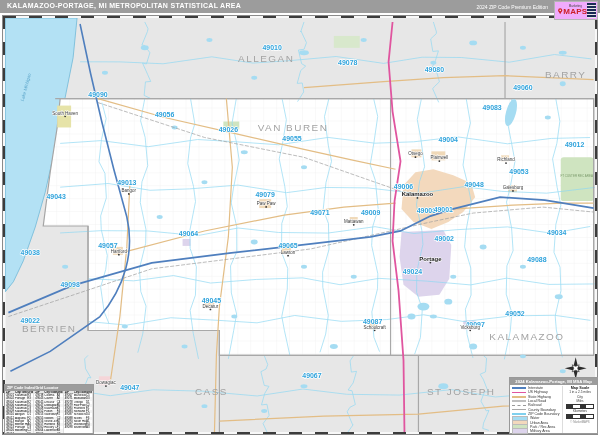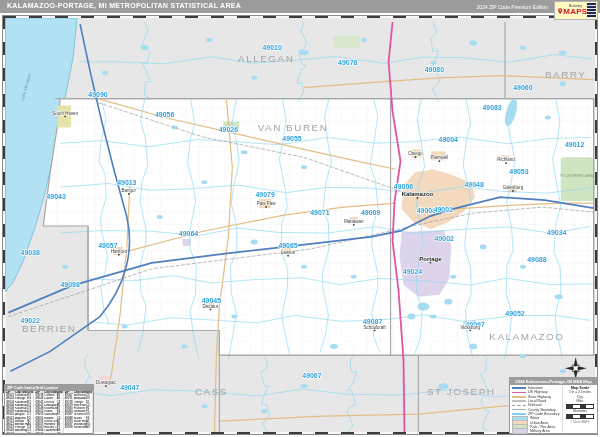--- a/index.html
+++ b/index.html
@@ -3,21 +3,21 @@
 <meta charset="utf-8">
 <style>
   html,body{margin:0;padding:0;}
   body{width:600px;height:437px;position:relative;overflow:hidden;background:#fff;
        font-family:"Liberation Sans",sans-serif;}
   
   .header{position:absolute;left:0;top:0;width:600px;height:13px;background:#9c9c9c;}
   .header-title{position:absolute;left:7px;top:2px;font-size:7px;font-weight:bold;
       color:#fff;letter-spacing:.3px;white-space:nowrap;}
   .header-edition{position:absolute;right:52px;top:4px;font-size:5px;color:#fff;white-space:nowrap;}
-  .logo{position:absolute;left:554px;top:1px;width:44px;height:19px;background:#fef9c3;
+  .logo{position:absolute;left:554px;top:1px;width:44px;height:19px;background:#f0abfc;
       border:1px solid #b5b5b5;box-sizing:border-box;display:flex;align-items:center;z-index:30;}
   .logo-main{flex:1;display:flex;flex-direction:column;align-items:center;line-height:1;}
   .logo-top{font-size:3px;color:#444;}
   .logo-maps{font-size:8px;font-weight:bold;color:#cc2027;letter-spacing:.2px;}
   .logo-pin{width:8px;height:8px;margin-left:2px;}
   .logo-side{width:11px;height:15px;margin-right:1px;background:#1b2a55;
       background-image:repeating-linear-gradient(180deg,#1b2a55 0 2px,#e8e8e8 2px 3px);}
   
   .frame{position:absolute;left:2px;top:15px;width:596px;height:420px;box-sizing:border-box;
       border:1px solid #8a8a8a;background:#fff;}

